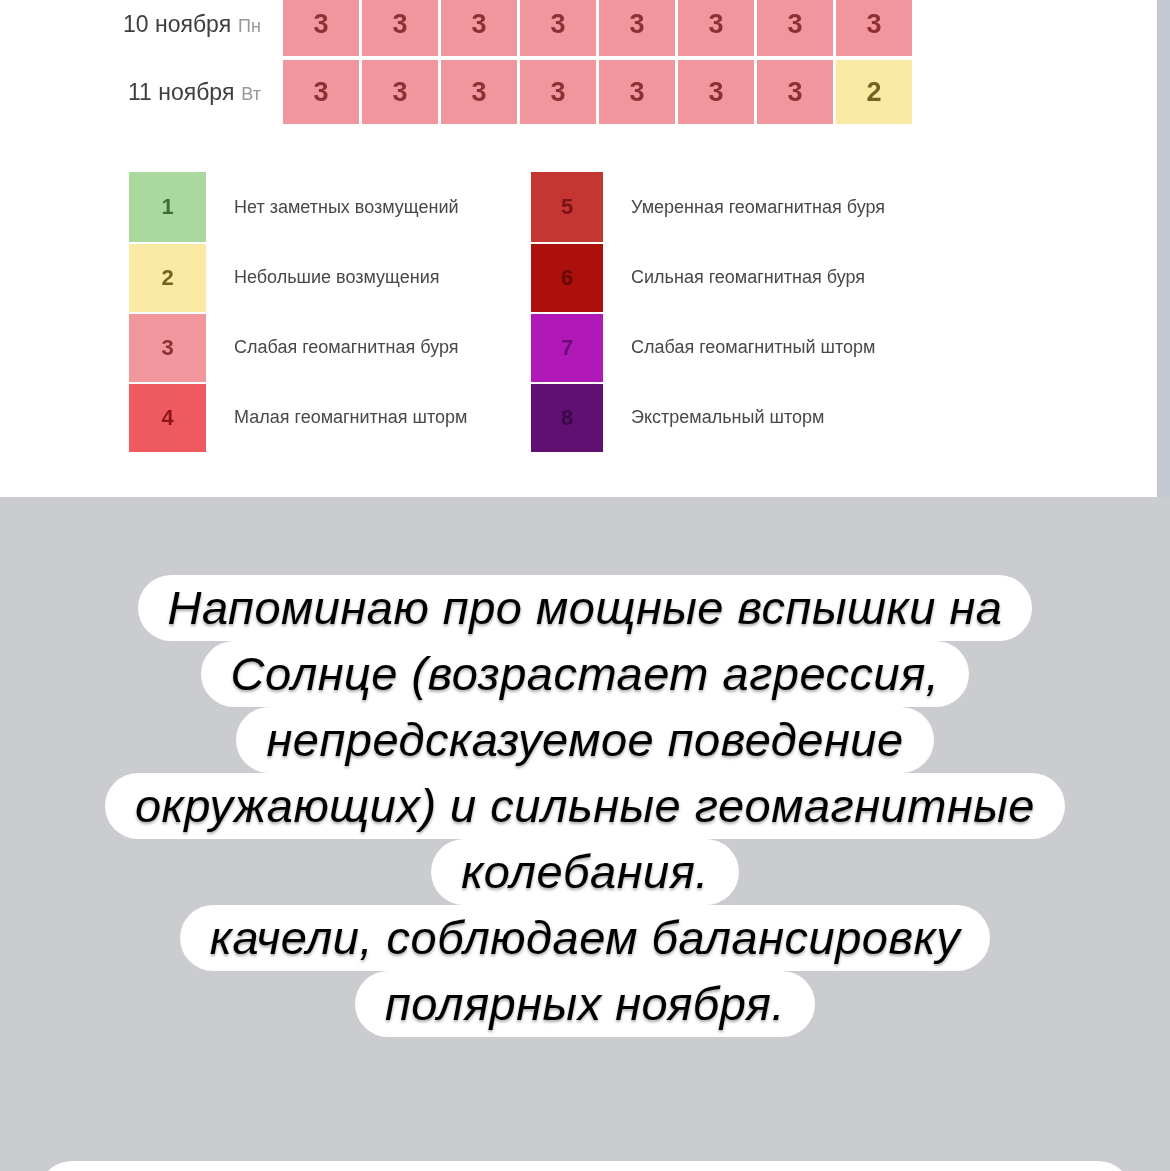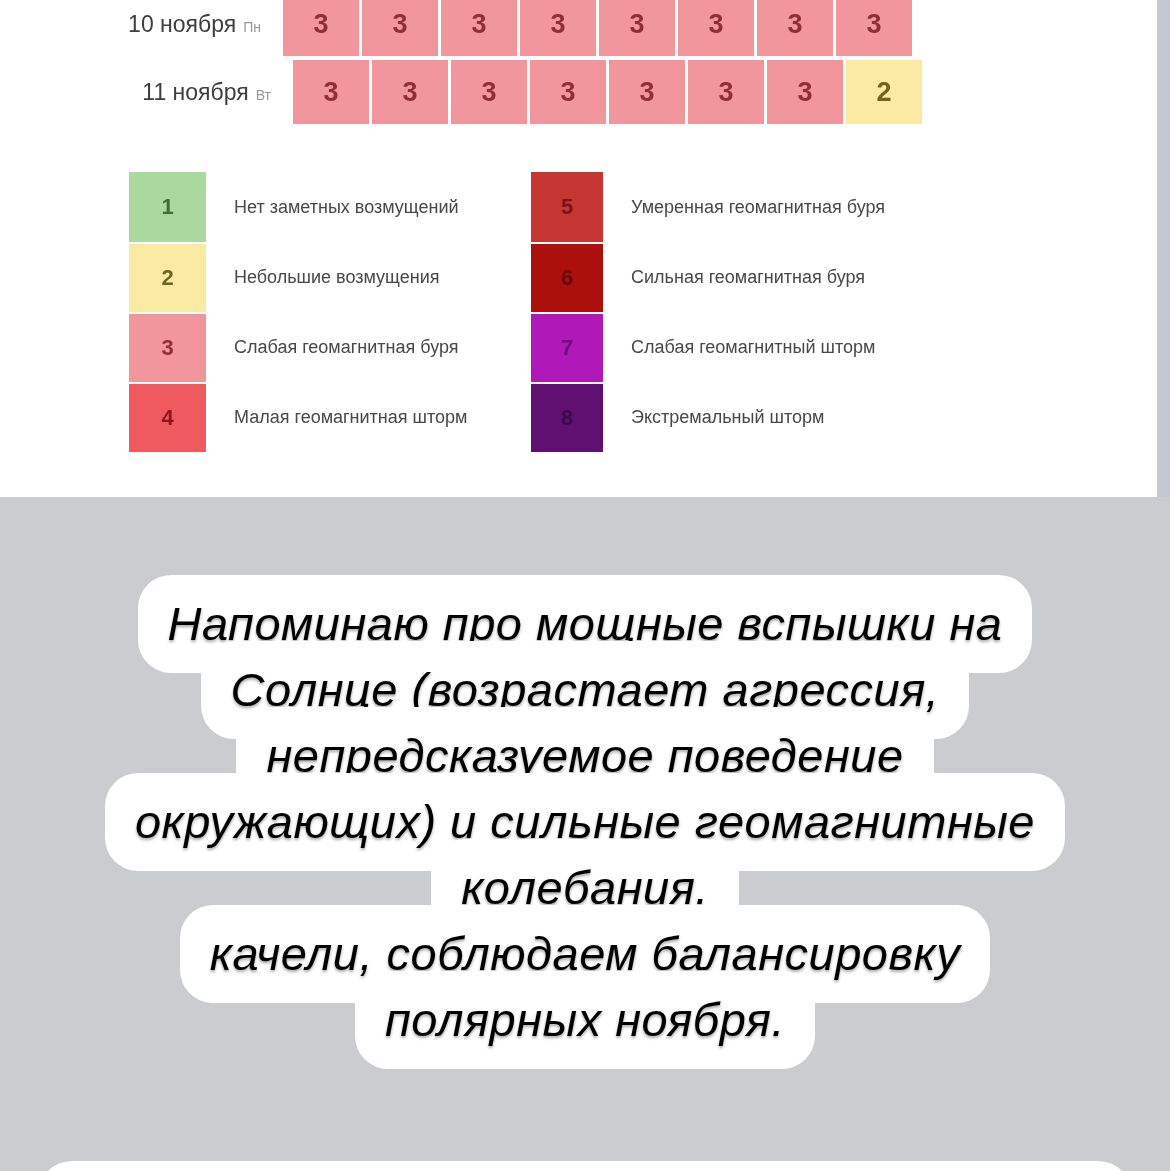--- a/index.html
+++ b/index.html
@@ -4,26 +4,26 @@
 <style>
   html,body{margin:0;padding:0;}
   .screen{
     position:relative;width:1170px;height:1171px;overflow:hidden;
     background:#ffffff;font-family:"Liberation Sans","DejaVu Sans",sans-serif;
   }
   
   .top-panel{position:absolute;left:0;top:0;width:1170px;height:497px;background:#ffffff;overflow:hidden;}
   .frow{position:absolute;left:0;display:flex;align-items:center;}
   .frow.r0{top:-8px;}
-  .frow.r1{top:60px;padding-left:10px;}
+  .frow.r1{top:60px;}
   .rowlabel{
     width:261px;text-align:right;white-space:nowrap;
     font-size:23px;color:#3e3e40;
   }
-  .rowlabel .wd{font-size:14px;color:#96989c;margin-left:7px;}
+  .rowlabel .wd{font-size:18px;color:#96989c;margin-left:7px;}
   .cells{display:flex;gap:3px;margin-left:22px;}
   .cell{
     width:76px;height:64px;display:flex;align-items:center;justify-content:center;
     font-size:27px;font-weight:600;
   }
   
   .legend{position:absolute;top:172px;}
   .legend.left{left:129px;}
   .legend.right{left:531px;}
   .litem{display:flex;align-items:center;height:70px;}
@@ -35,21 +35,21 @@
     font-size:22px;font-weight:600;
   }
   .litem + .litem .swatch{border-top:2px solid #fff;}
   .llabel{margin-left:28px;font-size:18px;color:#48484a;white-space:nowrap;}
   .scroll-strip{position:absolute;top:0;right:0;width:13px;height:497px;}
   
   .bottom-panel{position:absolute;left:0;top:497px;width:1170px;height:674px;overflow:hidden;}
   .caption{position:absolute;left:0;top:78px;width:100%;}
   .cline{height:66px;text-align:center;}
   .bubble{
-    display:inline-block;height:66px;line-height:66px;padding:16px 30px;
+    display:inline-block;height:66px;line-height:66px;padding:0 30px;
     background:#ffffff;border-radius:33px;white-space:nowrap;
     font-style:italic;font-size:47px;letter-spacing:0.5px;color:#000;
     text-shadow:0 2px 3px rgba(0,0,0,0.35);
   }
   .next-bubble{
     position:absolute;left:38px;right:38px;top:664px;height:70px;
     background:#ffffff;border-radius:34px;
   }
 </style>
 </head>

